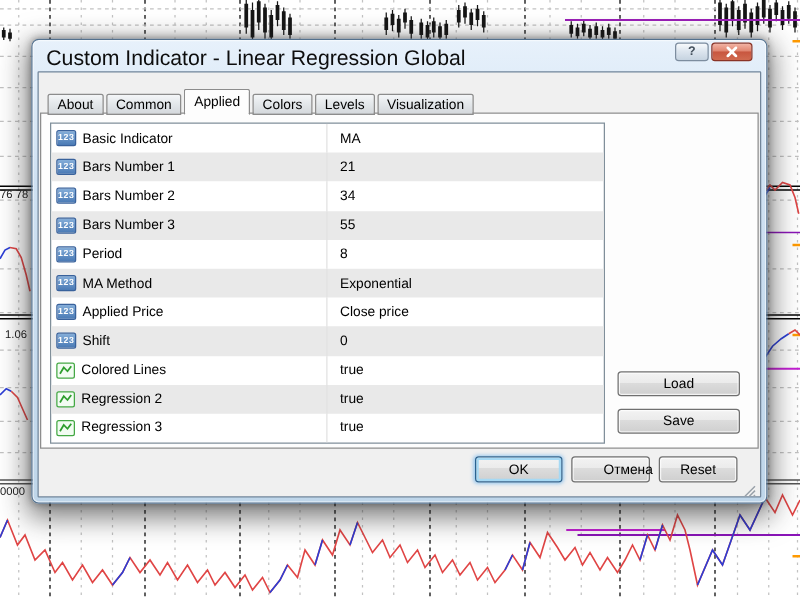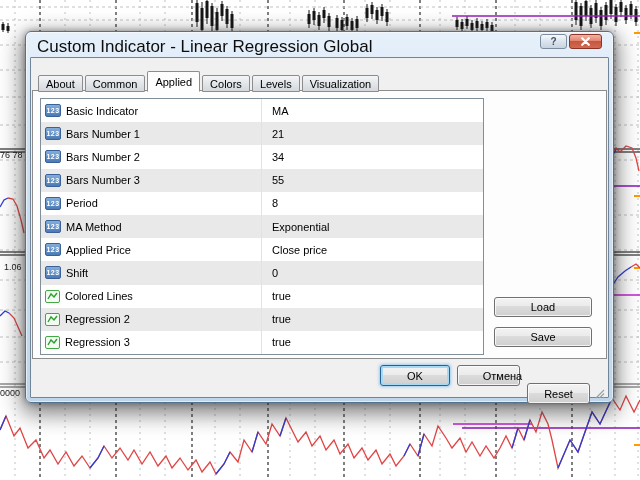--- a/index.html
+++ b/index.html
@@ -62,21 +62,21 @@
   
   .btn{position:absolute;border:1px solid #707070;border-radius:3px;cursor:pointer;
        background:linear-gradient(to bottom,#f3f3f3 0%,#ebebeb 45%,#dcdcdc 46%,#cfcfcf 100%);
        font-size:11px;color:#000;display:flex;align-items:center;justify-content:center;
        box-shadow:inset 0 0 0 1px rgba(255,255,255,.75);box-sizing:border-box;}
   .btn-load{left:461px;top:206px;width:98px;height:20px;}
   .btn-save{left:461px;top:236px;width:98px;height:20px;}
   .btn-ok{left:349px;top:307px;width:70px;height:21px;border-color:#2a628f;
           box-shadow:inset 0 0 0 2px #a6d9f4,0 0 3px 1px rgba(90,170,235,.55);}
   .btn-cancel{left:426px;top:307px;width:63px;height:21px;padding-left:28px;}
-  .btn-reset{left:496px;top:307px;width:63px;height:21px;margin-top:18px;}
+  .btn-reset{left:496px;top:307px;width:63px;height:21px;}
   .grip{position:absolute;right:3px;bottom:2px;width:10px;height:10px;cursor:nwse-resize;}
 </style>
 </head>
 <body>
 
 <div class="screen">
 
   <svg id="bg-svg" width="640" height="480">
       <line x1="15" y1="0" x2="15" y2="480" stroke="#c2c2c2" stroke-width="1" stroke-dasharray="2,4"></line>
       <line x1="65" y1="0" x2="65" y2="480" stroke="#c2c2c2" stroke-width="1" stroke-dasharray="2,4"></line>

